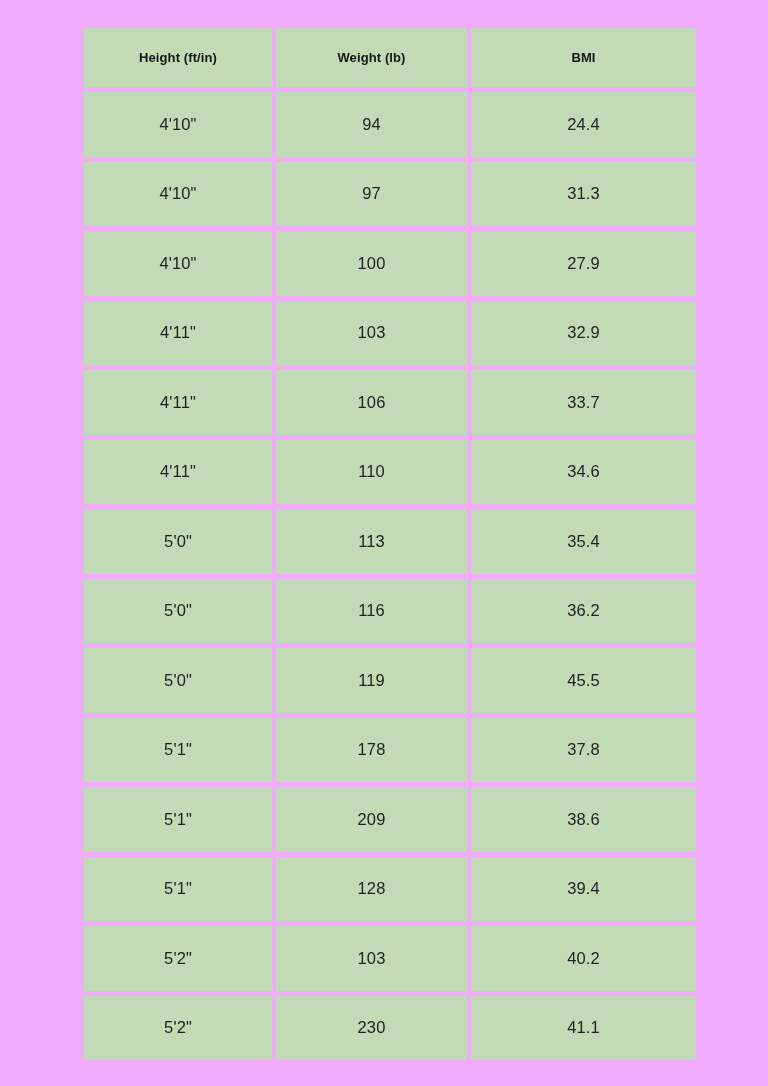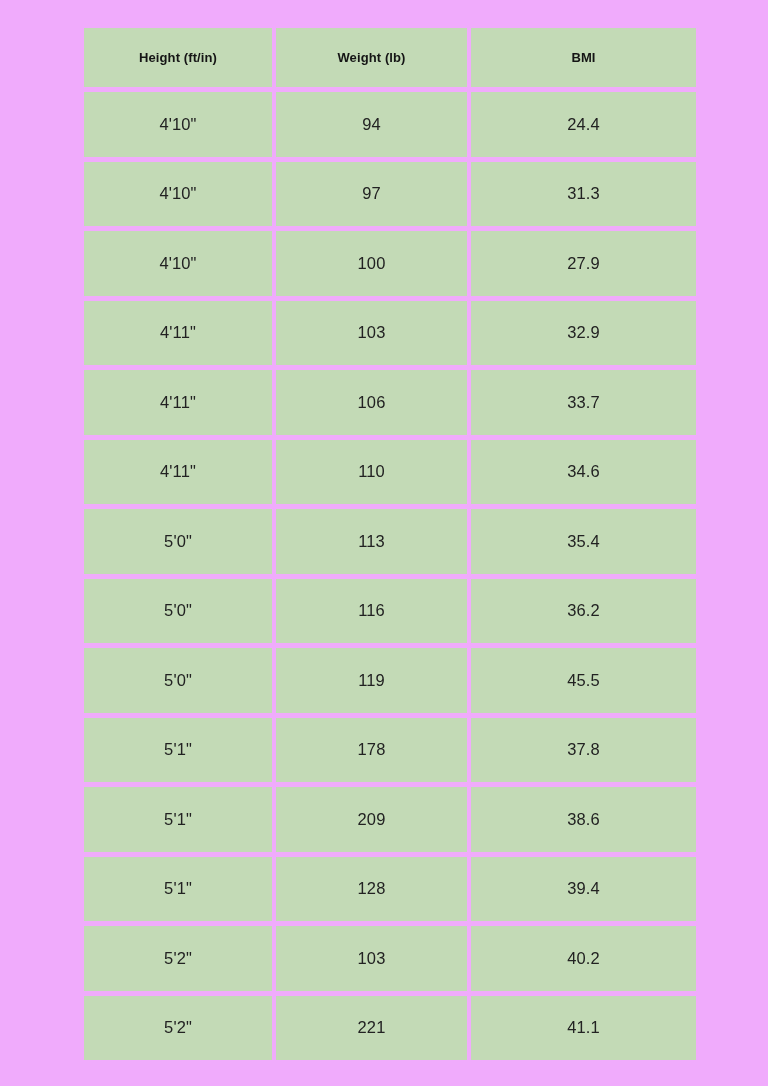--- a/index.html
+++ b/index.html
@@ -140,18 +140,18 @@
           <td>128</td>
           <td>39.4</td>
         </tr>
         <tr>
           <td>5'2"</td>
           <td>103</td>
           <td>40.2</td>
         </tr>
         <tr>
           <td>5'2"</td>
-          <td>221</td>
+          <td>230</td>
           <td>41.1</td>
         </tr>
       </tbody>
   </table>
 </div>
 
 </body></html>

